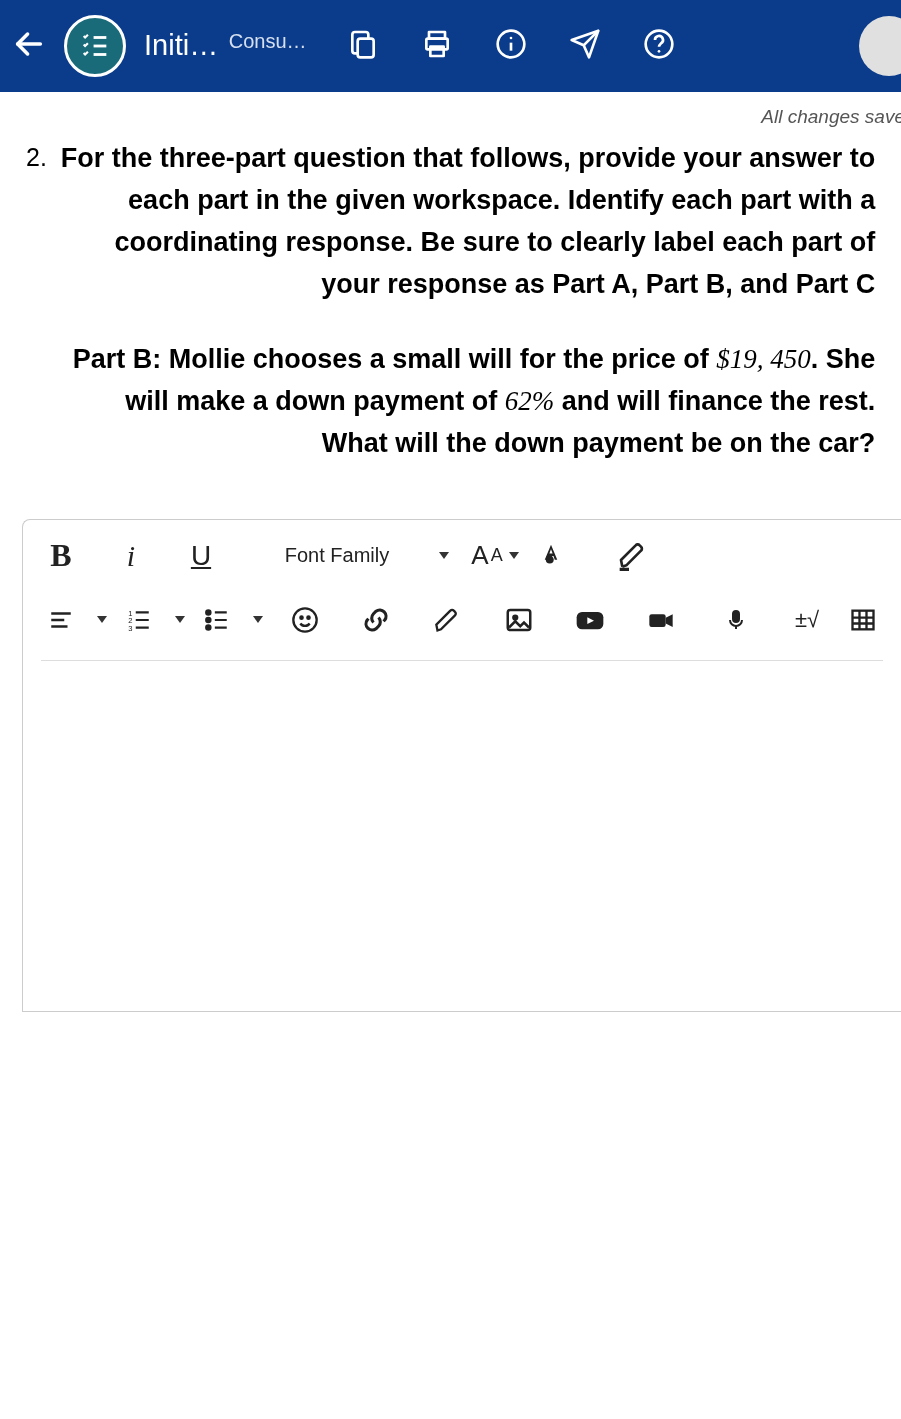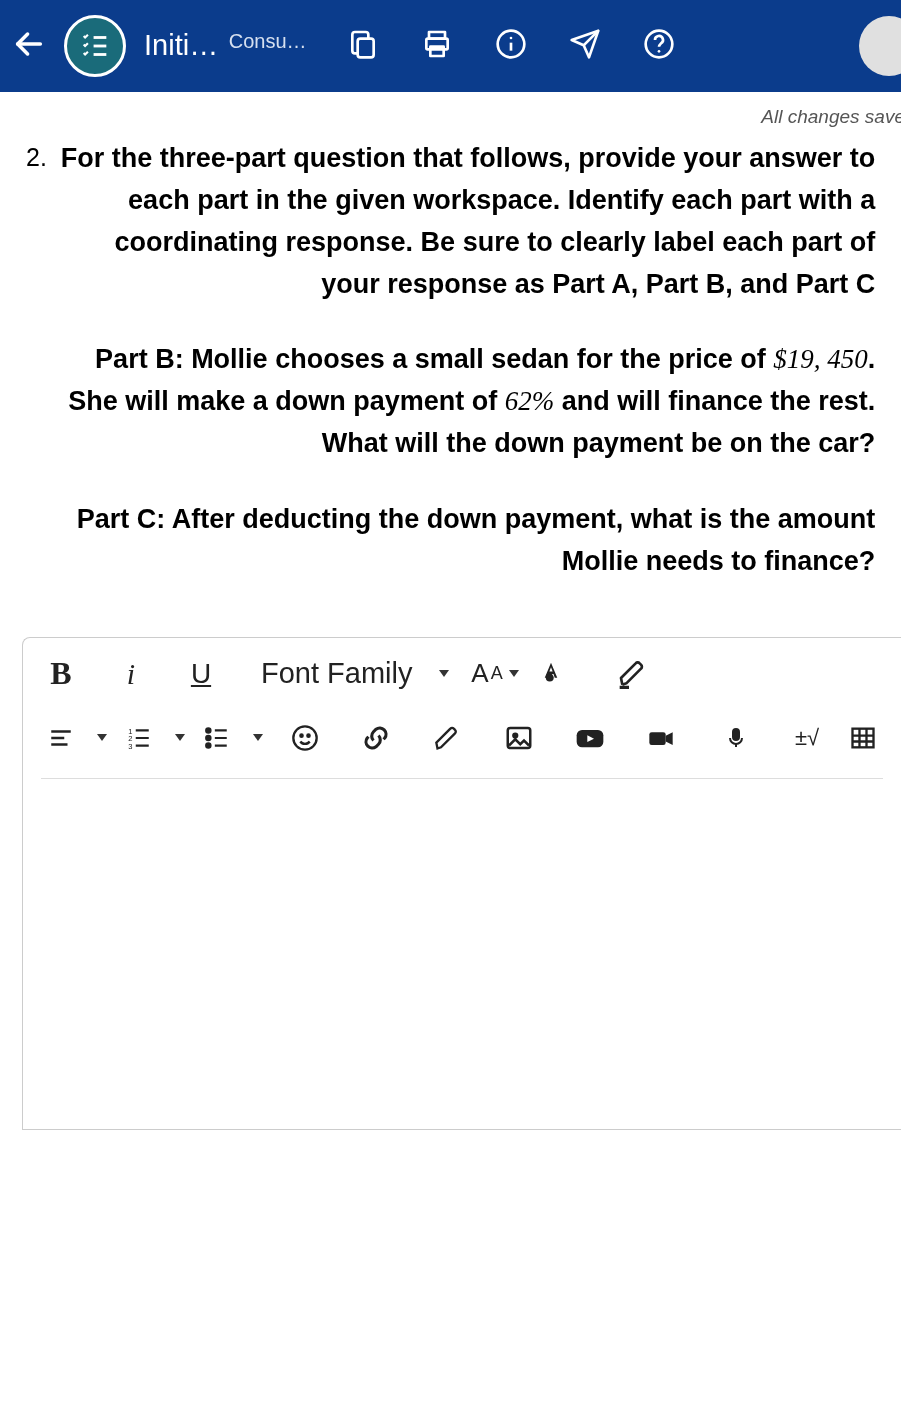--- a/index.html
+++ b/index.html
@@ -121,24 +121,24 @@
     justify-content: center;
     font-size: 28px;
     color: #222;
     cursor: pointer;
     border-radius: 4px;
   }
   .tbtn.bold { font-weight: 700; font-family: "Times New Roman", serif; font-size: 32px; }
   .tbtn.italic { font-style: italic; font-family: "Times New Roman", serif; font-size: 30px; }
   .tbtn.under { text-decoration: underline; font-size: 28px; }
   .font-family-btn {
-    font-size: 29px;
+    font-size: 20px;
     padding: 0 14px;
     min-width: 180px;
-    justify-content: flex-start;
+    justify-content: center;
     gap: 40px;
   }
   .caret {
     display: inline-block;
     width: 0; height: 0;
     border-left: 5px solid transparent;
     border-right: 5px solid transparent;
     border-top: 7px solid #333;
     margin-left: 4px;
     vertical-align: middle;
@@ -222,22 +222,21 @@
   </div>
   <div class="avatar"></div>
 </div>
 
 <div class="save-status">All changes save</div>
 
 <div class="content">
   <span class="qnum">2.</span>
   <div class="qbody">
     <p>For the three-part question that follows, provide your answer to each part in the given workspace. Identify each part with a coordinating response. Be sure to clearly label each part of your response as Part A, Part B, and Part C</p>
-    <p><span>Part B: Mollie chooses a small sedan for the price of </span><span class="price">$19, 450</span><span>. She will make a down payment of </span><span class="pct">62%</span><span> and will finance the rest. What will the down payment be on the car?</span></p>
-    <p>Part C: After deducting the down payment, what is the amount Mollie needs to finance?</p>
+    <p><span>Part B: Mollie chooses a small will for the price of </span><span class="price">$19, 450</span><span>. She will make a down payment of </span><span class="pct">62%</span><span> and will finance the rest. What will the down payment be on the car?</span></p>
   </div>
 </div>
 
 <div class="editor">
   <div class="toolbar-row">
     <div class="tbtn bold">B</div>
     <div class="gap-sm"></div>
     <div class="tbtn italic">i</div>
     <div class="gap-sm"></div>
     <div class="tbtn under">U</div>

